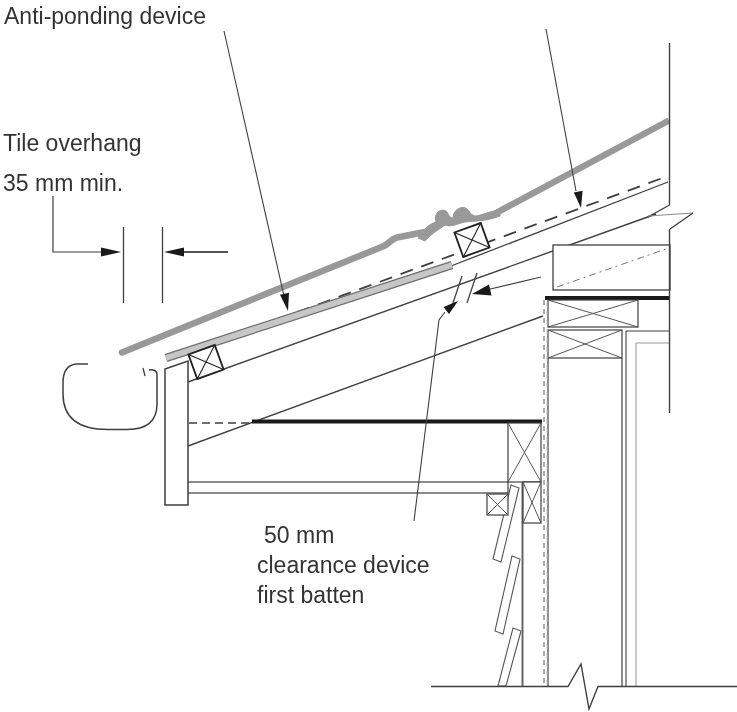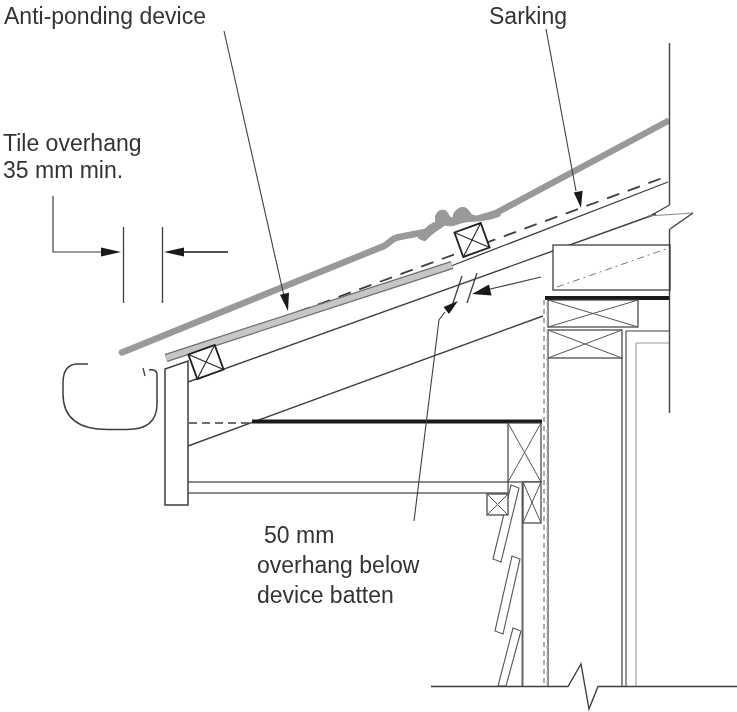--- a/index.html
+++ b/index.html
@@ -133,26 +133,25 @@
 
     <line x1="462" y1="276" x2="452" y2="306" stroke="#3f3f3f" stroke-width="1.3"></line>
     <line x1="477" y1="273" x2="467" y2="303" stroke="#3f3f3f" stroke-width="1.3"></line>
     <line x1="486" y1="290" x2="541" y2="277" stroke="#3f3f3f" stroke-width="1.2"></line>
     <polygon points="472,294 489,284.5 491.5,295.5" fill="#1a1a1a"></polygon>
     <polyline points="414,521 439,320 445,312" fill="none" stroke="#3f3f3f" stroke-width="1.1"></polyline>
     <polygon points="458,301 449,314 443.5,307" fill="#1a1a1a"></polygon>
   </svg>
 
   <div class="lbl" style="left:4px;top:2px;">Anti-ponding device</div>
-  <div class="lbl" style="left:489px;top:2px;">Sarking</div>
 
   <div>
     <div class="lbl" style="left:3px;top:129px;text-align:center;">Tile overhang</div>
-    <div class="lbl" style="left:3px;top:156px;">35 mm min.</div>
+    <div class="lbl" style="left:3px;top:169px;">35 mm min.</div>
   </div>
 
   <div>
     <div class="lbl" style="left:264px;top:521px;">50 mm</div>
-    <div class="lbl" style="left:257px;top:551px;">overhang below</div>
-    <div class="lbl" style="left:257px;top:581px;">device batten</div>
+    <div class="lbl" style="left:257px;top:551px;">clearance device</div>
+    <div class="lbl" style="left:257px;top:581px;">first batten</div>
   </div>
 
 </div>
 
 </body></html>

